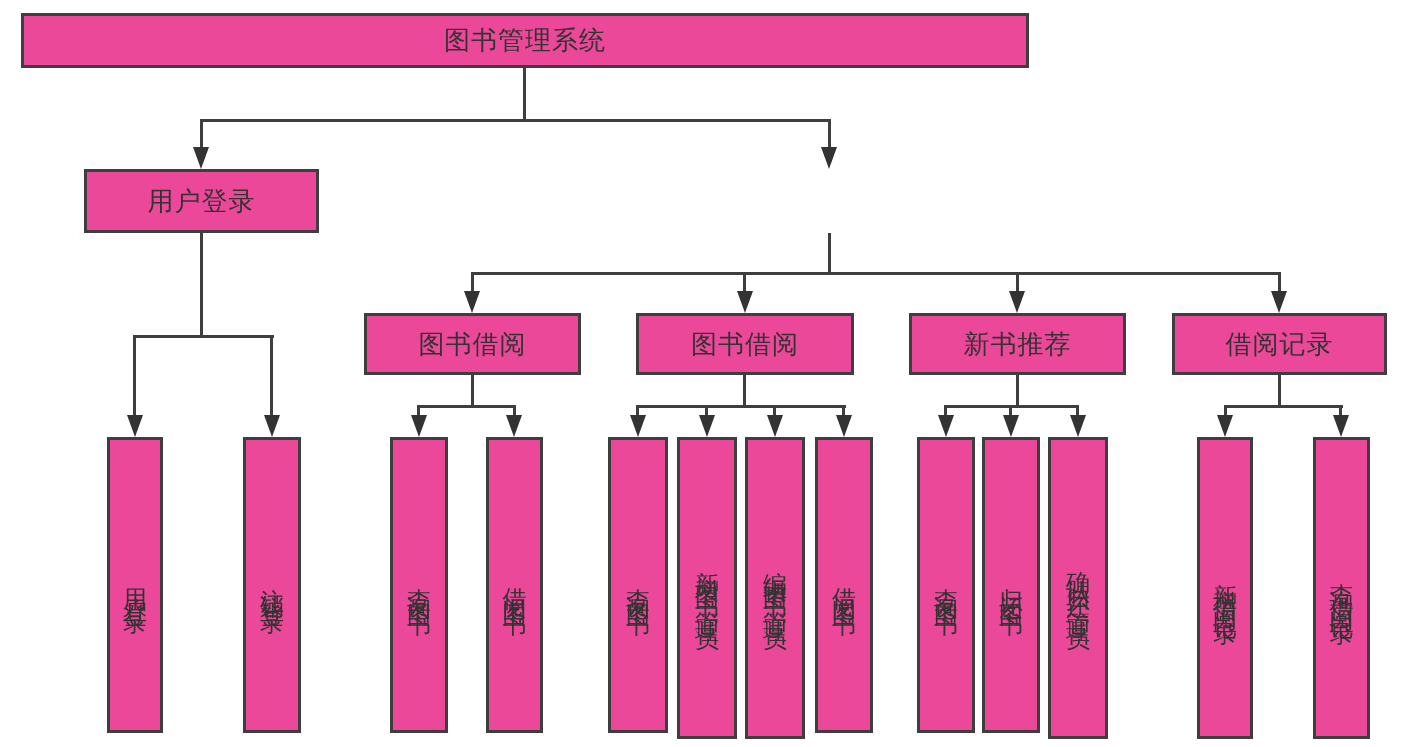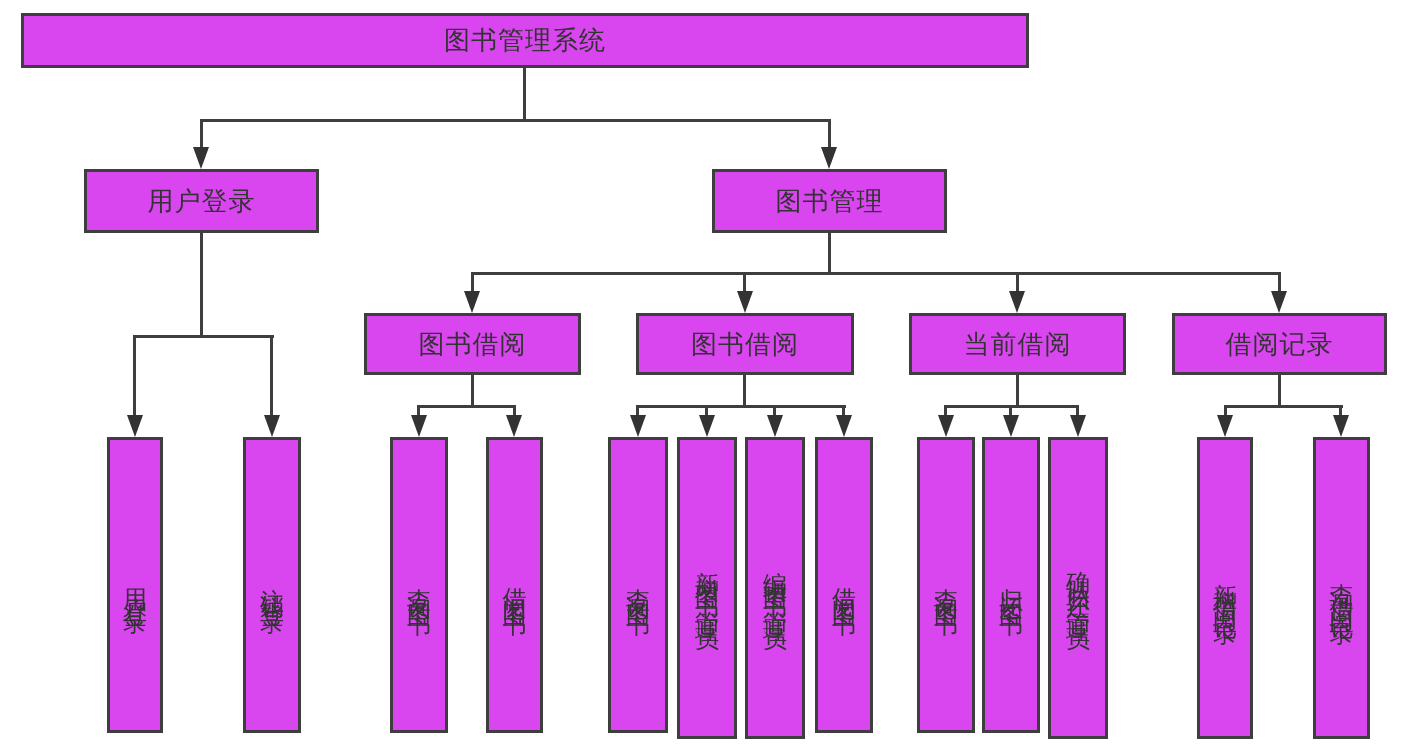--- a/index.html
+++ b/index.html
@@ -12,21 +12,21 @@
     position: relative;
     width: 1405px;
     height: 747px;
     background: #ffffff;
     overflow: hidden;
   }
   .box {
     position: absolute;
     box-sizing: border-box;
     border: 3px solid #3e3e3e;
-    background: #d946ef;
+    background: #ec4899;
     display: flex;
     align-items: center;
     justify-content: center;
     color: #333333;
     z-index: 2;
   }
   .hlabel {
     font-size: 26px;
     letter-spacing: 1px;
     white-space: nowrap;
@@ -76,23 +76,20 @@
   <div class="ln" style="left:523px; top:68px; width:3px; height:54px;"></div>
   <div class="ln" style="left:200px; top:119px; width:631px; height:3px;"></div>
   <div class="ln" style="left:200px; top:119px; width:3px; height:28px;"></div>
   <div class="arr" style="left:193px; top:147px;"></div>
   <div class="ln" style="left:828px; top:119px; width:3px; height:28px;"></div>
   <div class="arr" style="left:821px; top:147px;"></div>
 
   <div class="box" style="left:84px; top:169px; width:235px; height:64px;">
     <span class="hlabel">用户登录</span>
   </div>
-  <div class="box" style="left:712px; top:169px; width:235px; height:64px;">
-    <span class="hlabel">图书管理</span>
-  </div>
 
   <div class="ln" style="left:200px; top:233px; width:3px; height:105px;"></div>
   <div class="ln" style="left:133px; top:335px; width:141px; height:3px;"></div>
   <div class="ln" style="left:133px; top:335px; width:3px; height:80px;"></div>
   <div class="arr" style="left:127px; top:415px;"></div>
   <div class="ln" style="left:270px; top:335px; width:3px; height:80px;"></div>
   <div class="arr" style="left:264px; top:415px;"></div>
 
   <div class="ln" style="left:828px; top:233px; width:3px; height:42px;"></div>
   <div class="ln" style="left:471px; top:272px; width:810px; height:3px;"></div>
@@ -105,21 +102,21 @@
   <div class="ln" style="left:1278px; top:272px; width:3px; height:19px;"></div>
   <div class="arr" style="left:1271px; top:291px;"></div>
 
   <div class="box" style="left:364px; top:313px; width:217px; height:62px;">
     <span class="hlabel">图书借阅</span>
   </div>
   <div class="box" style="left:636px; top:313px; width:218px; height:62px;">
     <span class="hlabel">图书借阅</span>
   </div>
   <div class="box" style="left:909px; top:313px; width:217px; height:62px;">
-    <span class="hlabel">当前借阅</span>
+    <span class="hlabel">新书推荐</span>
   </div>
   <div class="box" style="left:1172px; top:313px; width:215px; height:62px;">
     <span class="hlabel">借阅记录</span>
   </div>
 
   <div class="ln" style="left:471px; top:375px; width:3px; height:33px;"></div>
   <div class="ln" style="left:417px; top:405px; width:99px; height:3px;"></div>
   <div class="ln" style="left:417px; top:405px; width:3px; height:10px;"></div>
   <div class="arr" style="left:411px; top:415px;"></div>
   <div class="ln" style="left:513px; top:405px; width:3px; height:10px;"></div>

